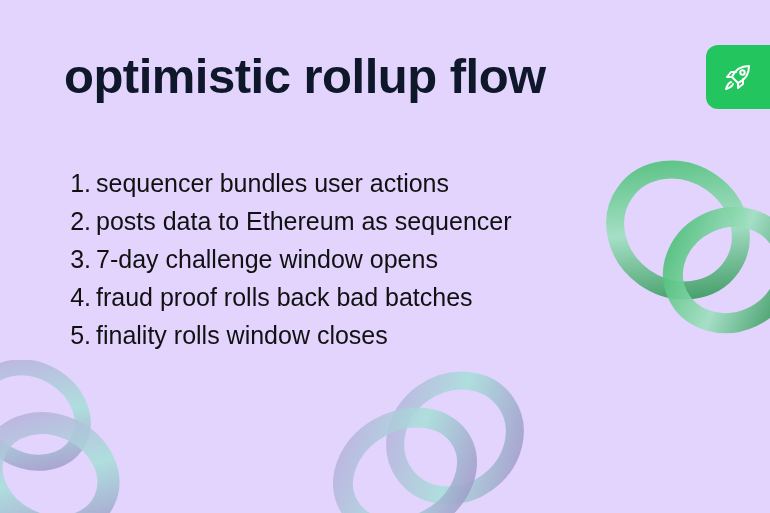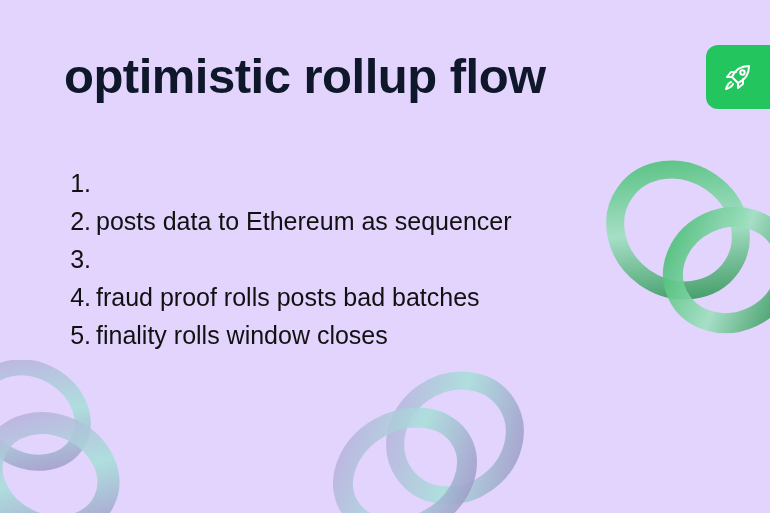--- a/index.html
+++ b/index.html
@@ -25,31 +25,33 @@
       <circle cx="21.5" cy="12.5" r="2.2"></circle>
       <path d="M11 17 L6 17 L10 12 L15 12"></path>
       <path d="M17 23 L17 28 L22 24 L22 19"></path>
       <path d="M10 22 C7 23 6 26 5 29 C8 28 11 27 12 24"></path>
     </svg>
   </div>
 
   <ol class="steps">
     <li>
         <span class="num">1.</span>
+        <span>sequencer bundles user actions</span>
       </li>
     <li>
         <span class="num">2.</span>
         <span>posts data to Ethereum as sequencer</span>
       </li>
     <li>
         <span class="num">3.</span>
+        <span>7-day challenge window opens</span>
       </li>
     <li>
         <span class="num">4.</span>
-        <span>fraud proof rolls posts bad batches</span>
+        <span>fraud proof rolls back bad batches</span>
       </li>
     <li>
         <span class="num">5.</span>
         <span>finality rolls window closes</span>
       </li>
   </ol>
 
   <svg class="deco" style="left:600px;top:145px" width="170" height="215" viewBox="0 0 170 215">
     <defs>
       <linearGradient id="g1" x1="0" y1="0" x2="1" y2="1">

